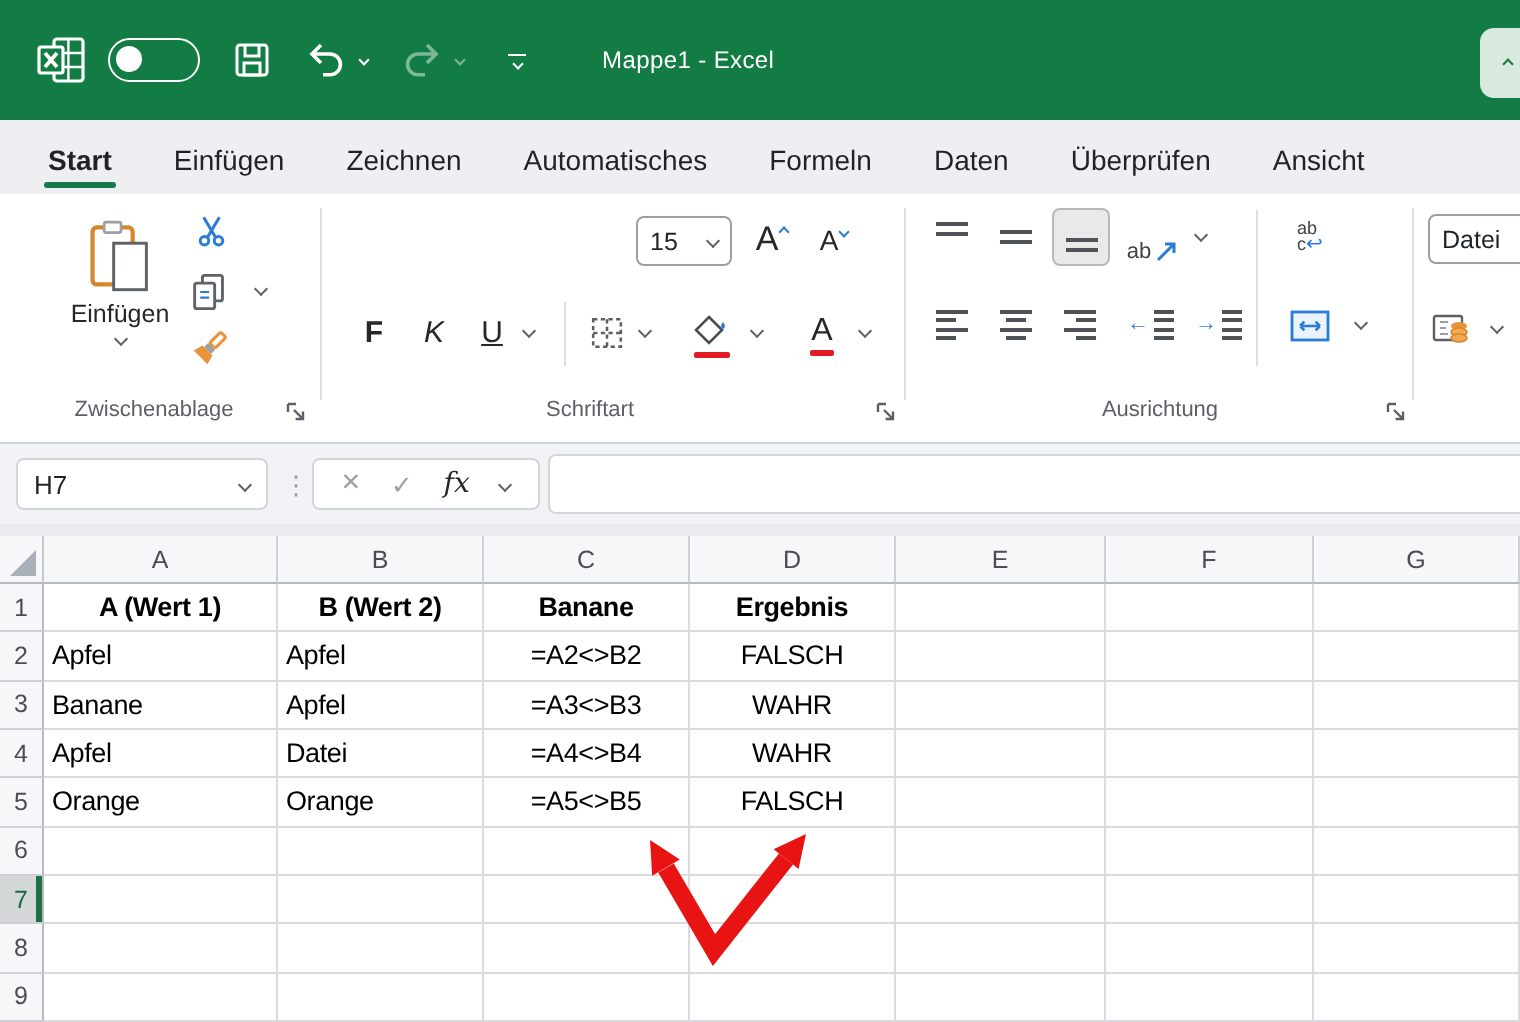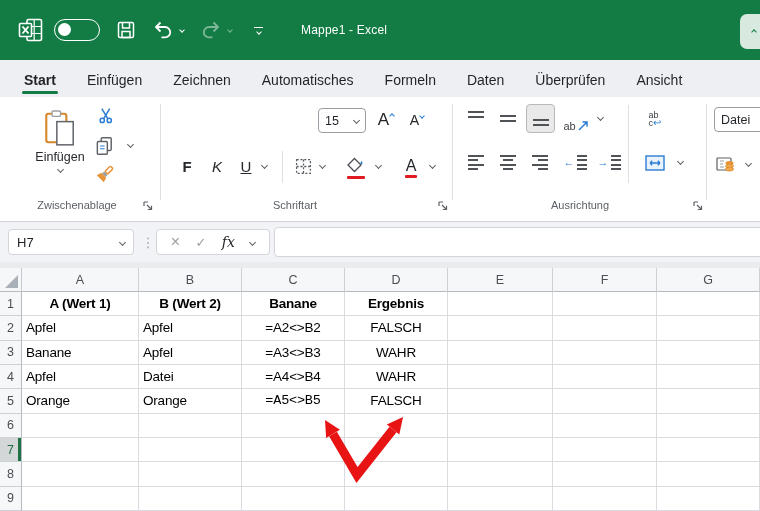--- a/index.html
+++ b/index.html
@@ -398,21 +398,21 @@
         <div class="g-cell center" style="flex: 0 0 103px;">=A4&lt;&gt;B4</div>
         <div class="g-cell center" style="flex: 0 0 103px;">WAHR</div>
         <div class="g-cell" style="flex: 0 0 105px;"></div>
         <div class="g-cell" style="flex: 0 0 104px;"></div>
         <div class="g-cell" style="flex: 1 1 auto;"></div>
       </div>
       <div class="g-row">
         <div class="g-rowhead" style="flex: 0 0 22px;">5</div>
         <div class="g-cell" style="flex: 0 0 117px;">Orange</div>
         <div class="g-cell" style="flex: 0 0 103px;">Orange</div>
-        <div class="g-cell center" style="flex: 0 0 103px; font-family: Liberation Mono, monospace;">=A5&lt;&gt;B5</div>
+        <div class="g-cell center" style="flex: 0 0 103px;">=A5&lt;&gt;B5</div>
         <div class="g-cell center" style="flex: 0 0 103px;">FALSCH</div>
         <div class="g-cell" style="flex: 0 0 105px;"></div>
         <div class="g-cell" style="flex: 0 0 104px;"></div>
         <div class="g-cell" style="flex: 1 1 auto;"></div>
       </div>
       <div class="g-row">
         <div class="g-rowhead" style="flex: 0 0 22px;">6</div>
         <div class="g-cell" style="flex: 0 0 117px;"></div>
         <div class="g-cell" style="flex: 0 0 103px;"></div>
         <div class="g-cell center" style="flex: 0 0 103px;"></div>

